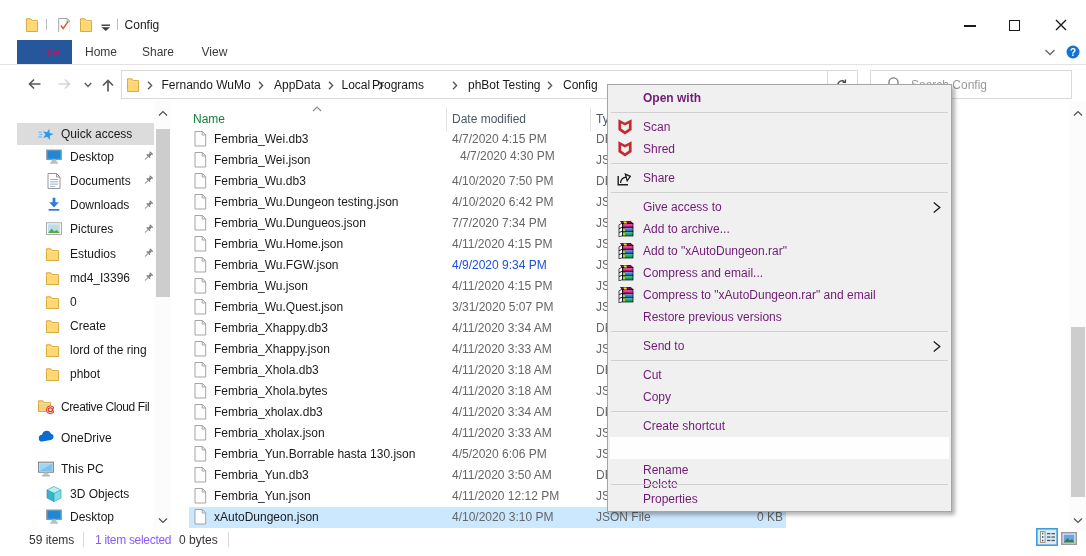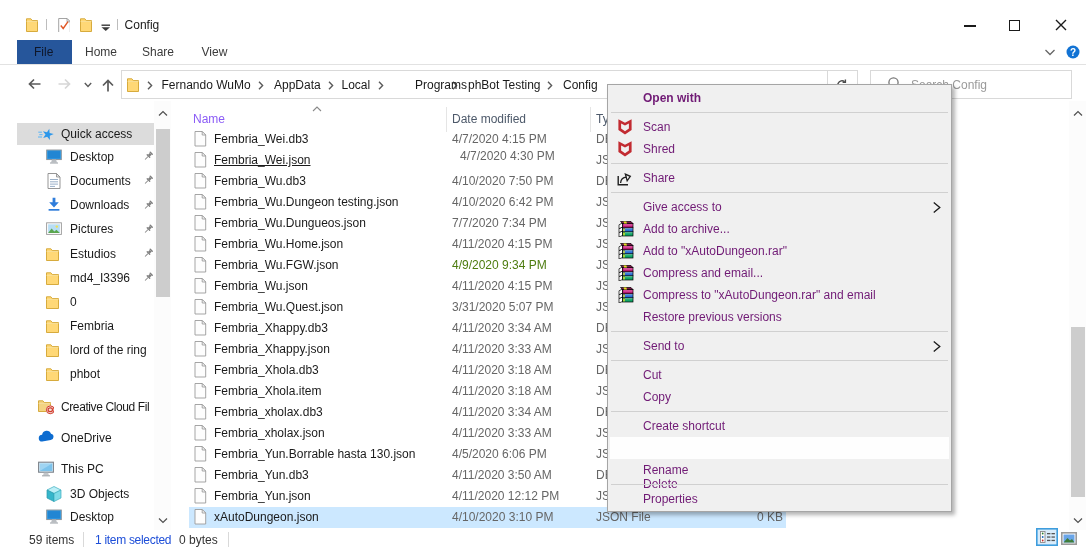--- a/index.html
+++ b/index.html
@@ -29,21 +29,21 @@
     <path d="M0.5 3.2 H9 L4.75 7 Z" fill="#3a3a3a"></path>
   </svg>
 <div class="a" style="left:116.5px;top:19px;width:1px;height:11px;background:#bdbdbd"></div>
 <div class="txt" style="left:124.6px;top:18px;">Config</div>
 <div class="a" style="left:964px;top:25px;width:12px;height:1.5px;background:#1a1a1a"></div>
 <div class="a" style="left:1009px;top:20px;width:11px;height:11px;border:1.4px solid #1a1a1a"></div>
 <svg style="position:absolute;left:1055px;top:19px" width="12" height="12" viewBox="0 0 12 12">
     <path d="M1 1 L11 11 M11 1 L1 11" stroke="#1a1a1a" stroke-width="1.4"></path>
   </svg>
 <div class="a" style="left:17px;top:40px;width:54.5px;height:23.5px;background:#26569b"></div>
-<div class="txt" style="left:34px;top:45px;color:#0f172a;">File</div>
+<div class="txt" style="left:40px;top:45px;color:#be185d;">File</div>
 <div class="txt" style="left:85px;top:45px;color:#3b3b3b;">Home</div>
 <div class="txt" style="left:142px;top:45px;color:#3b3b3b;">Share</div>
 <div class="txt" style="left:201.5px;top:45px;color:#3b3b3b;">View</div>
 <div class="a" style="left:0;top:63.5px;width:1086px;height:1px;background:#e2e2e2"></div>
 <svg style="position:absolute;left:1044px;top:49px" width="12" height="7" viewBox="0 0 12 7">
     <path d="M1.5 1 L6 5.5 L10.5 1" fill="none" stroke="#666" stroke-width="1.3"></path>
   </svg>
 <svg style="position:absolute;left:1066px;top:45px" width="14" height="14" viewBox="0 0 14 14">
     <circle cx="7" cy="7" r="6.5" fill="#1273d4"></circle>
     <text x="7" y="11" font-size="10" font-weight="bold" fill="#fff" text-anchor="middle" font-family="Liberation Sans">?</text>
@@ -84,21 +84,21 @@
   </svg>
 <svg style="position:absolute;left:452px;top:80.5px" width="6" height="9" viewBox="0 0 6 9">
     <path d="M1 0.8 L4.6 4.5 L1 8.2" fill="none" stroke="#5a5a5a" stroke-width="1.4"></path>
   </svg>
 <svg style="position:absolute;left:546.5px;top:80.5px" width="6" height="9" viewBox="0 0 6 9">
     <path d="M1 0.8 L4.6 4.5 L1 8.2" fill="none" stroke="#5a5a5a" stroke-width="1.4"></path>
   </svg>
 <div class="txt" style="left:161.5px;top:78px;">Fernando WuMo</div>
 <div class="txt" style="left:274px;top:78px;">AppData</div>
 <div class="txt" style="left:341.5px;top:78px;">Local</div>
-<div class="txt" style="left:415px;top:78px;">Programs</div>
+<div class="txt" style="left:372px;top:78px;">Programs</div>
 <div class="txt" style="left:468px;top:78px;">phBot Testing</div>
 <div class="txt" style="left:563px;top:78px;">Config</div>
 <div class="a" style="left:870px;top:70px;width:202px;height:28.5px;border:1px solid #d9d9d9;background:#fff"></div>
 <svg style="position:absolute;left:886.5px;top:76px" width="15" height="15" viewBox="0 0 15 15">
     <circle cx="6.5" cy="6.5" r="4.6" fill="none" stroke="#777" stroke-width="1.3"></circle>
     <path d="M10 10 L14 14" stroke="#777" stroke-width="1.3"></path>
   </svg>
 <div class="txt" style="left:911px;top:78px;color:#9a9a9a;">Search Config</div>
 <div class="a" style="left:16.5px;top:122.5px;width:137.5px;height:22.5px;background:#dcdcdc"></div>
 <svg style="position:absolute;left:38px;top:127.7px" width="16" height="13" viewBox="0 0 16 13">
@@ -196,21 +196,21 @@
   </svg>
 <svg style="position:absolute;left:46px;top:294.9px" width="16" height="14" viewBox="0 0 16 14">
     <path d="M0.5 1.8 L4.9 1.8 L6.3 3.6 L12.5 3.6 L12.5 13.5 L0.5 13.5 Z" fill="#ffd876" stroke="#d3a42f" stroke-width="0.9"></path>
     <path d="M0.5 4.2 L12.5 4.2 L12.5 5 L0.5 5 Z" fill="#f5e3a9" opacity="0.8"></path>
   </svg>
 <div class="txt" style="left:70px;top:294.9px;">0</div>
 <svg style="position:absolute;left:46px;top:319.1px" width="16" height="14" viewBox="0 0 16 14">
     <path d="M0.5 1.8 L4.9 1.8 L6.3 3.6 L12.5 3.6 L12.5 13.5 L0.5 13.5 Z" fill="#ffd876" stroke="#d3a42f" stroke-width="0.9"></path>
     <path d="M0.5 4.2 L12.5 4.2 L12.5 5 L0.5 5 Z" fill="#f5e3a9" opacity="0.8"></path>
   </svg>
-<div class="txt" style="left:70px;top:319.1px;">Fembria</div>
+<div class="txt" style="left:70px;top:319.1px;">Create</div>
 <svg style="position:absolute;left:46px;top:343.3px" width="16" height="14" viewBox="0 0 16 14">
     <path d="M0.5 1.8 L4.9 1.8 L6.3 3.6 L12.5 3.6 L12.5 13.5 L0.5 13.5 Z" fill="#ffd876" stroke="#d3a42f" stroke-width="0.9"></path>
     <path d="M0.5 4.2 L12.5 4.2 L12.5 5 L0.5 5 Z" fill="#f5e3a9" opacity="0.8"></path>
   </svg>
 <div class="txt" style="left:70px;top:343.3px;">lord of the ring</div>
 <svg style="position:absolute;left:46px;top:367.4px" width="16" height="14" viewBox="0 0 16 14">
     <path d="M0.5 1.8 L4.9 1.8 L6.3 3.6 L12.5 3.6 L12.5 13.5 L0.5 13.5 Z" fill="#ffd876" stroke="#d3a42f" stroke-width="0.9"></path>
     <path d="M0.5 4.2 L12.5 4.2 L12.5 5 L0.5 5 Z" fill="#f5e3a9" opacity="0.8"></path>
   </svg>
 <div class="txt" style="left:70px;top:367.4px;">phbot</div>
@@ -248,40 +248,40 @@
   </svg>
 <div class="txt" style="left:70px;top:510.4px;">Desktop</div>
 <div class="a" style="left:154px;top:101px;width:17px;height:429px;background:#fcfcfc"></div>
 <svg style="position:absolute;left:158px;top:109.5px" width="10" height="7" viewBox="0 0 10 7">
     <path d="M1 5.5 L5 1.5 L9 5.5" fill="none" stroke="#505050" stroke-width="1.2"></path>
   </svg>
 <svg style="position:absolute;left:158px;top:517px" width="10" height="7" viewBox="0 0 10 7">
     <path d="M1 1.5 L5 5.5 L9 1.5" fill="none" stroke="#505050" stroke-width="1.2"></path>
   </svg>
 <div class="a" style="left:155.5px;top:129px;width:14px;height:168px;background:#cdcdcd"></div>
-<div class="txt" style="left:193px;top:112px;color:#8b5cf6;">Name</div>
+<div class="txt" style="left:193px;top:112px;color:#15803d;">Name</div>
 <div class="txt" style="left:452px;top:112px;color:#4d596a;text-align:center;">Date modified</div>
 <div class="txt" style="left:596px;top:112px;color:#4d596a;">Type</div>
 <svg style="position:absolute;left:312px;top:106px" width="10" height="6" viewBox="0 0 10 6">
     <path d="M1 5 L5 1 L9 5" fill="none" stroke="#8a8a8a" stroke-width="1.1"></path>
   </svg>
 <div class="a" style="left:446px;top:107px;width:1px;height:25px;background:#e5e5e5"></div>
 <div class="a" style="left:590px;top:107px;width:1px;height:25px;background:#e5e5e5"></div>
 <svg style="position:absolute;left:194px;top:131.0px" width="13" height="16" viewBox="0 0 13 16">
     <path d="M1 0.5 H8.2 L11.7 4 V15 H1 Z" fill="#fdfdfd" stroke="#9b9b9b" stroke-width="0.9"></path>
     <path d="M8.2 0.5 L8.2 4 L11.7 4 Z" fill="#fff" stroke="#9b9b9b" stroke-width="0.9"></path>
   </svg>
 <div class="txt" style="left:214px;top:132.0px;">Fembria_Wei.db3</div>
 <div class="txt" style="left:452px;top:132.0px;color:#666;">4/7/2020 4:15 PM</div>
 <div class="txt" style="left:596px;top:132.0px;color:#666;">DB3 File</div>
 <svg style="position:absolute;left:194px;top:152.0px" width="13" height="16" viewBox="0 0 13 16">
     <path d="M1 0.5 H8.2 L11.7 4 V15 H1 Z" fill="#fdfdfd" stroke="#9b9b9b" stroke-width="0.9"></path>
     <path d="M8.2 0.5 L8.2 4 L11.7 4 Z" fill="#fff" stroke="#9b9b9b" stroke-width="0.9"></path>
   </svg>
-<div class="txt" style="left:214px;top:153.0px;text-decoration:underline;">Fembria_Wei.json</div>
+<div class="txt" style="left:214px;top:153.0px;">Fembria_Wei.json</div>
 <div class="txt" style="left:452px;top:149px;color:#666;margin-left:8px;">4/7/2020 4:30 PM</div>
 <div class="txt" style="left:596px;top:153.0px;color:#666;">JSON File</div>
 <svg style="position:absolute;left:194px;top:173.0px" width="13" height="16" viewBox="0 0 13 16">
     <path d="M1 0.5 H8.2 L11.7 4 V15 H1 Z" fill="#fdfdfd" stroke="#9b9b9b" stroke-width="0.9"></path>
     <path d="M8.2 0.5 L8.2 4 L11.7 4 Z" fill="#fff" stroke="#9b9b9b" stroke-width="0.9"></path>
   </svg>
 <div class="txt" style="left:214px;top:174.0px;">Fembria_Wu.db3</div>
 <div class="txt" style="left:452px;top:174.0px;color:#666;">4/10/2020 7:50 PM</div>
 <div class="txt" style="left:596px;top:174.0px;color:#666;">DB3 File</div>
 <svg style="position:absolute;left:194px;top:194.0px" width="13" height="16" viewBox="0 0 13 16">
@@ -303,21 +303,21 @@
     <path d="M8.2 0.5 L8.2 4 L11.7 4 Z" fill="#fff" stroke="#9b9b9b" stroke-width="0.9"></path>
   </svg>
 <div class="txt" style="left:214px;top:237.0px;">Fembria_Wu.Home.json</div>
 <div class="txt" style="left:452px;top:237.0px;color:#666;">4/11/2020 4:15 PM</div>
 <div class="txt" style="left:596px;top:237.0px;color:#666;">JSON File</div>
 <svg style="position:absolute;left:194px;top:257.0px" width="13" height="16" viewBox="0 0 13 16">
     <path d="M1 0.5 H8.2 L11.7 4 V15 H1 Z" fill="#fdfdfd" stroke="#9b9b9b" stroke-width="0.9"></path>
     <path d="M8.2 0.5 L8.2 4 L11.7 4 Z" fill="#fff" stroke="#9b9b9b" stroke-width="0.9"></path>
   </svg>
 <div class="txt" style="left:214px;top:258.0px;">Fembria_Wu.FGW.json</div>
-<div class="txt" style="left:452px;top:258.0px;color:#4d7c0f;">4/9/2020 9:34 PM</div>
+<div class="txt" style="left:452px;top:258.0px;color:#1d4ed8;">4/9/2020 9:34 PM</div>
 <div class="txt" style="left:596px;top:258.0px;color:#666;">JSON File</div>
 <svg style="position:absolute;left:194px;top:278.0px" width="13" height="16" viewBox="0 0 13 16">
     <path d="M1 0.5 H8.2 L11.7 4 V15 H1 Z" fill="#fdfdfd" stroke="#9b9b9b" stroke-width="0.9"></path>
     <path d="M8.2 0.5 L8.2 4 L11.7 4 Z" fill="#fff" stroke="#9b9b9b" stroke-width="0.9"></path>
   </svg>
 <div class="txt" style="left:214px;top:279.0px;">Fembria_Wu.json</div>
 <div class="txt" style="left:452px;top:279.0px;color:#666;">4/11/2020 4:15 PM</div>
 <div class="txt" style="left:596px;top:279.0px;color:#666;">JSON File</div>
 <svg style="position:absolute;left:194px;top:299.0px" width="13" height="16" viewBox="0 0 13 16">
     <path d="M1 0.5 H8.2 L11.7 4 V15 H1 Z" fill="#fdfdfd" stroke="#9b9b9b" stroke-width="0.9"></path>
@@ -344,21 +344,21 @@
     <path d="M1 0.5 H8.2 L11.7 4 V15 H1 Z" fill="#fdfdfd" stroke="#9b9b9b" stroke-width="0.9"></path>
     <path d="M8.2 0.5 L8.2 4 L11.7 4 Z" fill="#fff" stroke="#9b9b9b" stroke-width="0.9"></path>
   </svg>
 <div class="txt" style="left:214px;top:363.0px;">Fembria_Xhola.db3</div>
 <div class="txt" style="left:452px;top:363.0px;color:#666;">4/11/2020 3:18 AM</div>
 <div class="txt" style="left:596px;top:363.0px;color:#666;">DB3 File</div>
 <svg style="position:absolute;left:194px;top:383.0px" width="13" height="16" viewBox="0 0 13 16">
     <path d="M1 0.5 H8.2 L11.7 4 V15 H1 Z" fill="#fdfdfd" stroke="#9b9b9b" stroke-width="0.9"></path>
     <path d="M8.2 0.5 L8.2 4 L11.7 4 Z" fill="#fff" stroke="#9b9b9b" stroke-width="0.9"></path>
   </svg>
-<div class="txt" style="left:214px;top:384.0px;">Fembria_Xhola.item</div>
+<div class="txt" style="left:214px;top:384.0px;">Fembria_Xhola.bytes</div>
 <div class="txt" style="left:452px;top:384.0px;color:#666;">4/11/2020 3:18 AM</div>
 <div class="txt" style="left:596px;top:384.0px;color:#666;">JSON File</div>
 <svg style="position:absolute;left:194px;top:404.0px" width="13" height="16" viewBox="0 0 13 16">
     <path d="M1 0.5 H8.2 L11.7 4 V15 H1 Z" fill="#fdfdfd" stroke="#9b9b9b" stroke-width="0.9"></path>
     <path d="M8.2 0.5 L8.2 4 L11.7 4 Z" fill="#fff" stroke="#9b9b9b" stroke-width="0.9"></path>
   </svg>
 <div class="txt" style="left:214px;top:405.0px;">Fembria_xholax.db3</div>
 <div class="txt" style="left:452px;top:405.0px;color:#666;">4/11/2020 3:34 AM</div>
 <div class="txt" style="left:596px;top:405.0px;color:#666;">DB3 File</div>
 <svg style="position:absolute;left:194px;top:425.0px" width="13" height="16" viewBox="0 0 13 16">
@@ -401,21 +401,21 @@
 <div class="a" style="left:1069px;top:101px;width:17px;height:429px;background:#fcfcfc"></div>
 <svg style="position:absolute;left:1073px;top:109.5px" width="10" height="7" viewBox="0 0 10 7">
     <path d="M1 5.5 L5 1.5 L9 5.5" fill="none" stroke="#505050" stroke-width="1.2"></path>
   </svg>
 <svg style="position:absolute;left:1073px;top:517px" width="10" height="7" viewBox="0 0 10 7">
     <path d="M1 1.5 L5 5.5 L9 1.5" fill="none" stroke="#505050" stroke-width="1.2"></path>
   </svg>
 <div class="a" style="left:1070.5px;top:327px;width:14px;height:170px;background:#cdcdcd"></div>
 <div class="txt" style="left:29px;top:533px;color:#333;">59 items</div>
 <div class="a" style="left:83px;top:532px;width:1px;height:15px;background:#d9d9d9"></div>
-<div class="txt" style="left:95px;top:533px;color:#1d4ed8;letter-spacing:-0.3px;">1 item selected</div>
+<div class="txt" style="left:95px;top:533px;color:#8b5cf6;letter-spacing:-0.3px;">1 item selected</div>
 <div class="txt" style="left:179px;top:533px;color:#333;">0 bytes</div>
 <div class="a" style="left:228px;top:532px;width:1px;height:15px;background:#d9d9d9"></div>
 <svg style="position:absolute;left:1036px;top:528px" width="22" height="18" viewBox="0 0 22 18">
     <rect x="0.8" y="0.8" width="20.4" height="16.4" fill="#d9ecfb" stroke="#3e9ddd" stroke-width="1.6"></rect>
     <rect x="4.5" y="3.5" width="4.5" height="11" fill="#fff" stroke="#8a8a8a" stroke-width="0.9"></rect>
     <circle cx="6.7" cy="5.5" r="0.9" fill="#2e7d32"></circle>
     <circle cx="6.7" cy="9" r="0.9" fill="#1565c0"></circle>
     <circle cx="6.7" cy="12.5" r="0.9" fill="#c62828"></circle>
     <rect x="11" y="5" width="3.4" height="1.3" fill="#555"></rect>
     <rect x="15.5" y="5" width="3.4" height="1.3" fill="#555"></rect>

